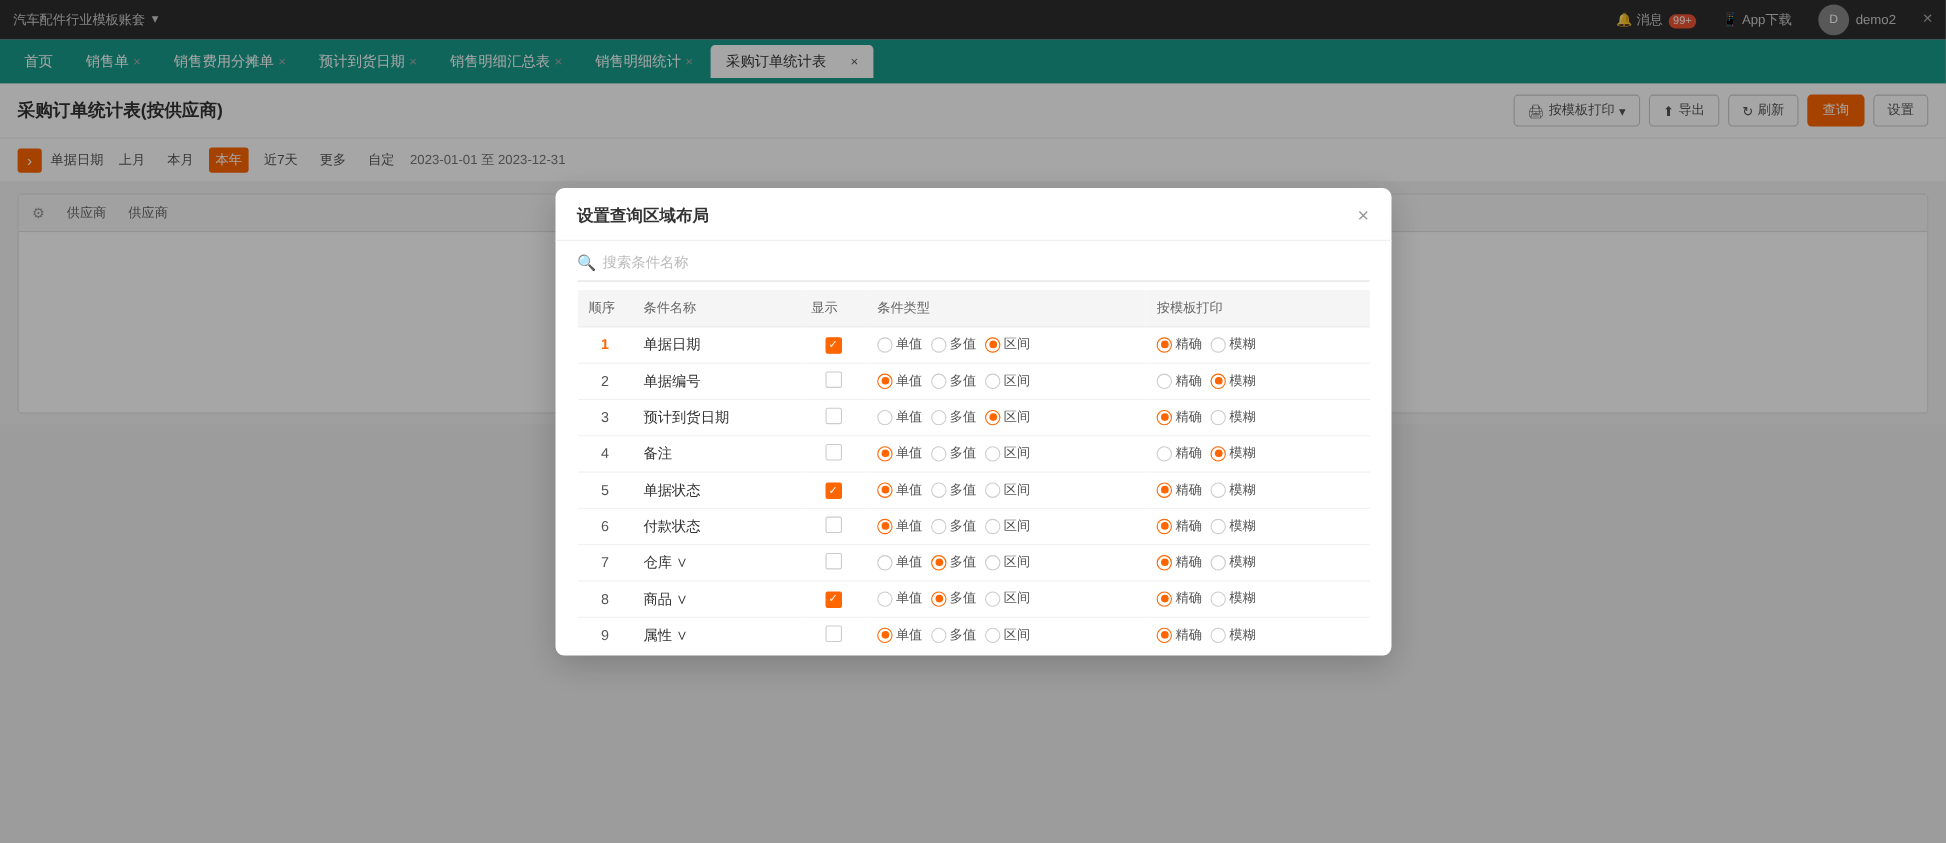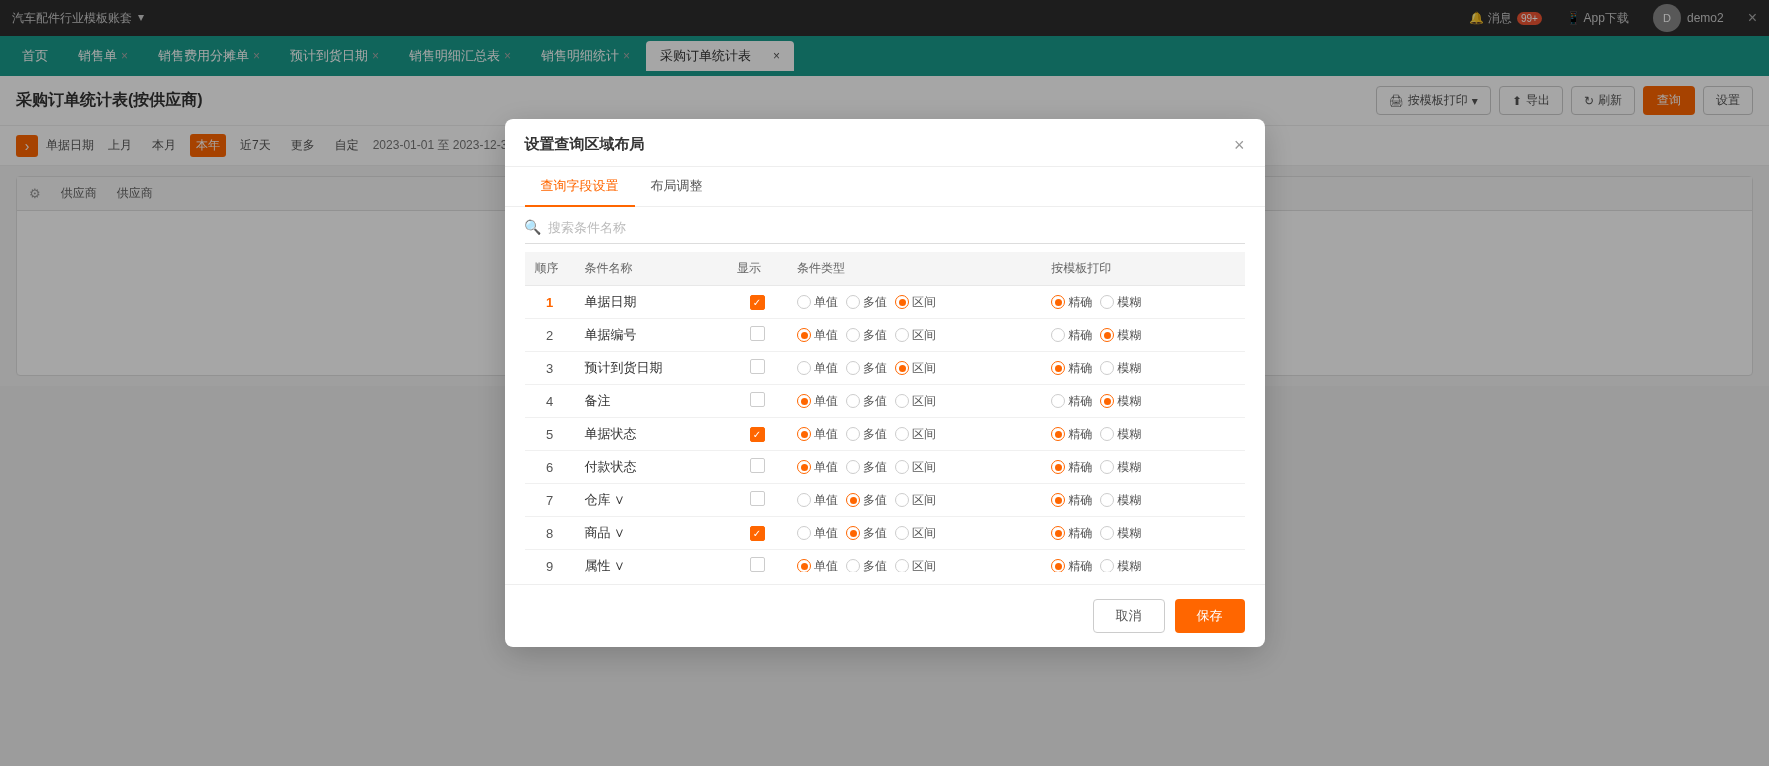--- a/index.html
+++ b/index.html
@@ -436,24 +436,20 @@
 </div>
 
 <div class="overlay">
   <div class="dialog">
 
     <div class="dialog-header">
       <span class="dialog-title">设置查询区域布局</span>
       <button class="dialog-close">×</button>
     </div>
 
-    <div class="dialog-tabs">
-      <div class="dialog-tab active">查询字段设置</div>
-      <div class="dialog-tab">布局调整</div>
-    </div>
 
     <div class="dialog-body">
 
       <div class="search-row">
         <span class="search-icon-wrap">🔍</span>
         <input type="text" class="search-input" placeholder="搜索条件名称" style="">
       </div>
 
       <div class="table-scroll">
         <table class="settings-table">
@@ -762,18 +758,14 @@
           <span>模糊</span>
         </span>
         </div>
       </td>
     </tr>
             </tbody>
         </table>
       </div>
     </div>
 
-    <div class="dialog-footer">
-      <button class="btn-cancel">取消</button>
-      <button class="btn-save">保存</button>
-    </div>
   </div>
 </div>
 
 </body></html>

